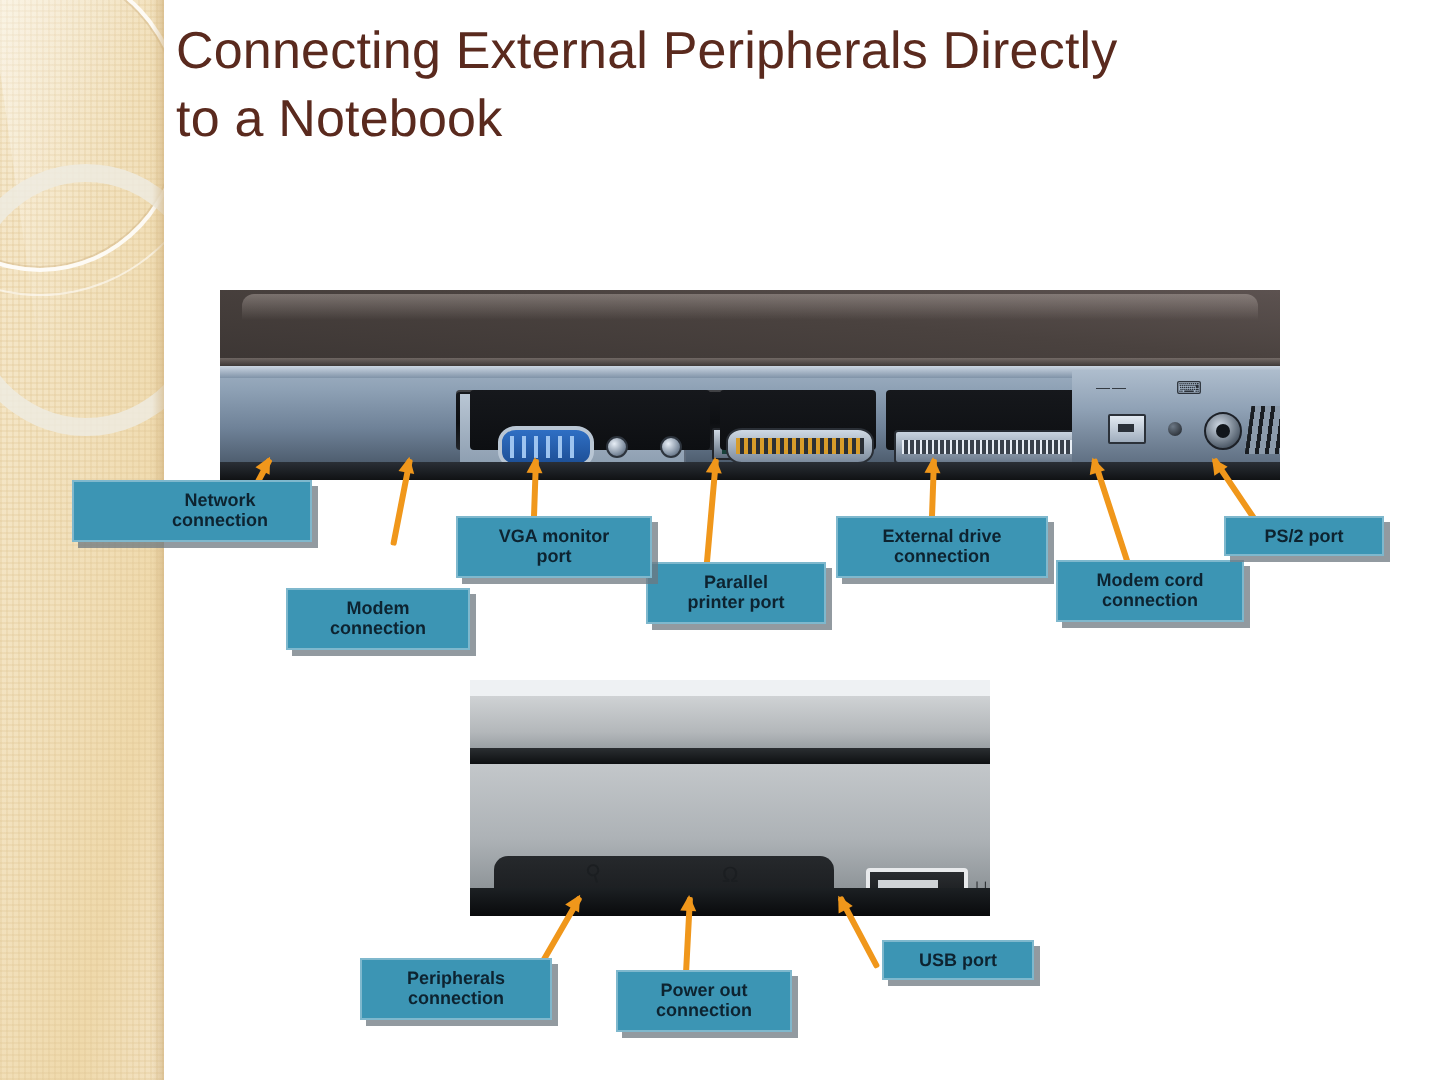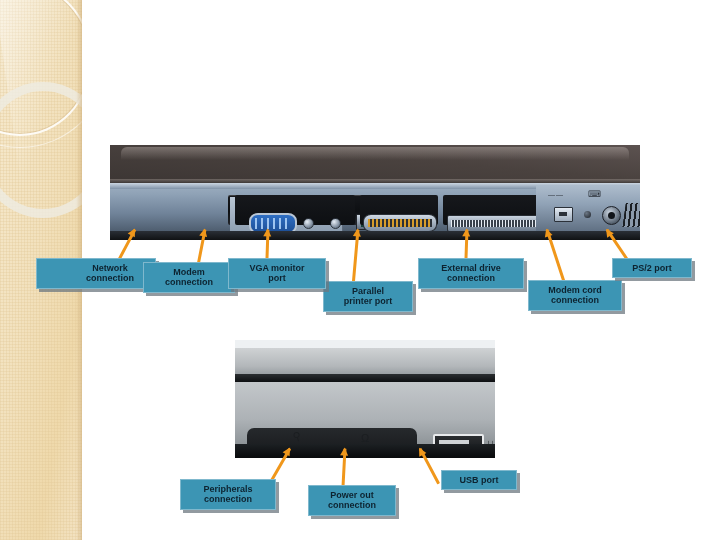--- a/index.html
+++ b/index.html
@@ -230,20 +230,22 @@
 
 <div id="slide">
 
   <div class="sidebar">
     <div class="sheen"></div>
     <div class="ring ring-c"></div>
     <div class="ring ring-a"></div>
     <div class="ring ring-b"></div>
   </div>
 
+  <div class="title">Connecting External Peripherals Directly
+to a Notebook</div>
 
   <div class="photo" id="photo-rear">
     <div class="lid">
       <div class="lid-hl"></div>
     </div>
 
     <div class="chassis">
       <div class="chassis-lip"></div>
 
       <div class="bay" id="bay-left">
@@ -291,23 +293,23 @@
   </div>
 
   <div class="arrow" style="left:135px;top:228px;width:36px;transform:rotate(118deg);"></div>
   <div class="arrow" style="left:205px;top:228px;width:44px;transform:rotate(101deg);"></div>
   <div class="arrow" style="left:268px;top:228px;width:30px;transform:rotate(92deg);"></div>
   <div class="arrow" style="left:358px;top:228px;width:54px;transform:rotate(95deg);"></div>
   <div class="arrow" style="left:467px;top:228px;width:30px;transform:rotate(92deg);"></div>
   <div class="arrow" style="left:547px;top:228px;width:56px;transform:rotate(72deg);"></div>
   <div class="arrow" style="left:607px;top:228px;width:42px;transform:rotate(56deg);"></div>
 
-  <div class="callout" style="left:36px;top:258px;width:78px;padding-left:34px;">Network
-connection</div>
-  <div class="callout" style="left:143px;top:262px;width:78px;">Modem
+  <div class="callout" style="left:36px;top:240px;width:78px;padding-left:34px;">Network
+connection</div>
+  <div class="callout" style="left:143px;top:294px;width:78px;">Modem
 connection</div>
   <div class="callout" style="left:323px;top:281px;width:76px;">Parallel
 printer port</div>
   <div class="callout" style="left:228px;top:258px;width:84px;">VGA monitor
 port</div>
   <div class="callout" style="left:418px;top:258px;width:92px;">External drive
 connection</div>
   <div class="callout" style="left:528px;top:280px;width:80px;">Modem cord
 connection</div>
   <div class="callout" style="left:612px;top:258px;width:66px;">PS/2 port</div>

